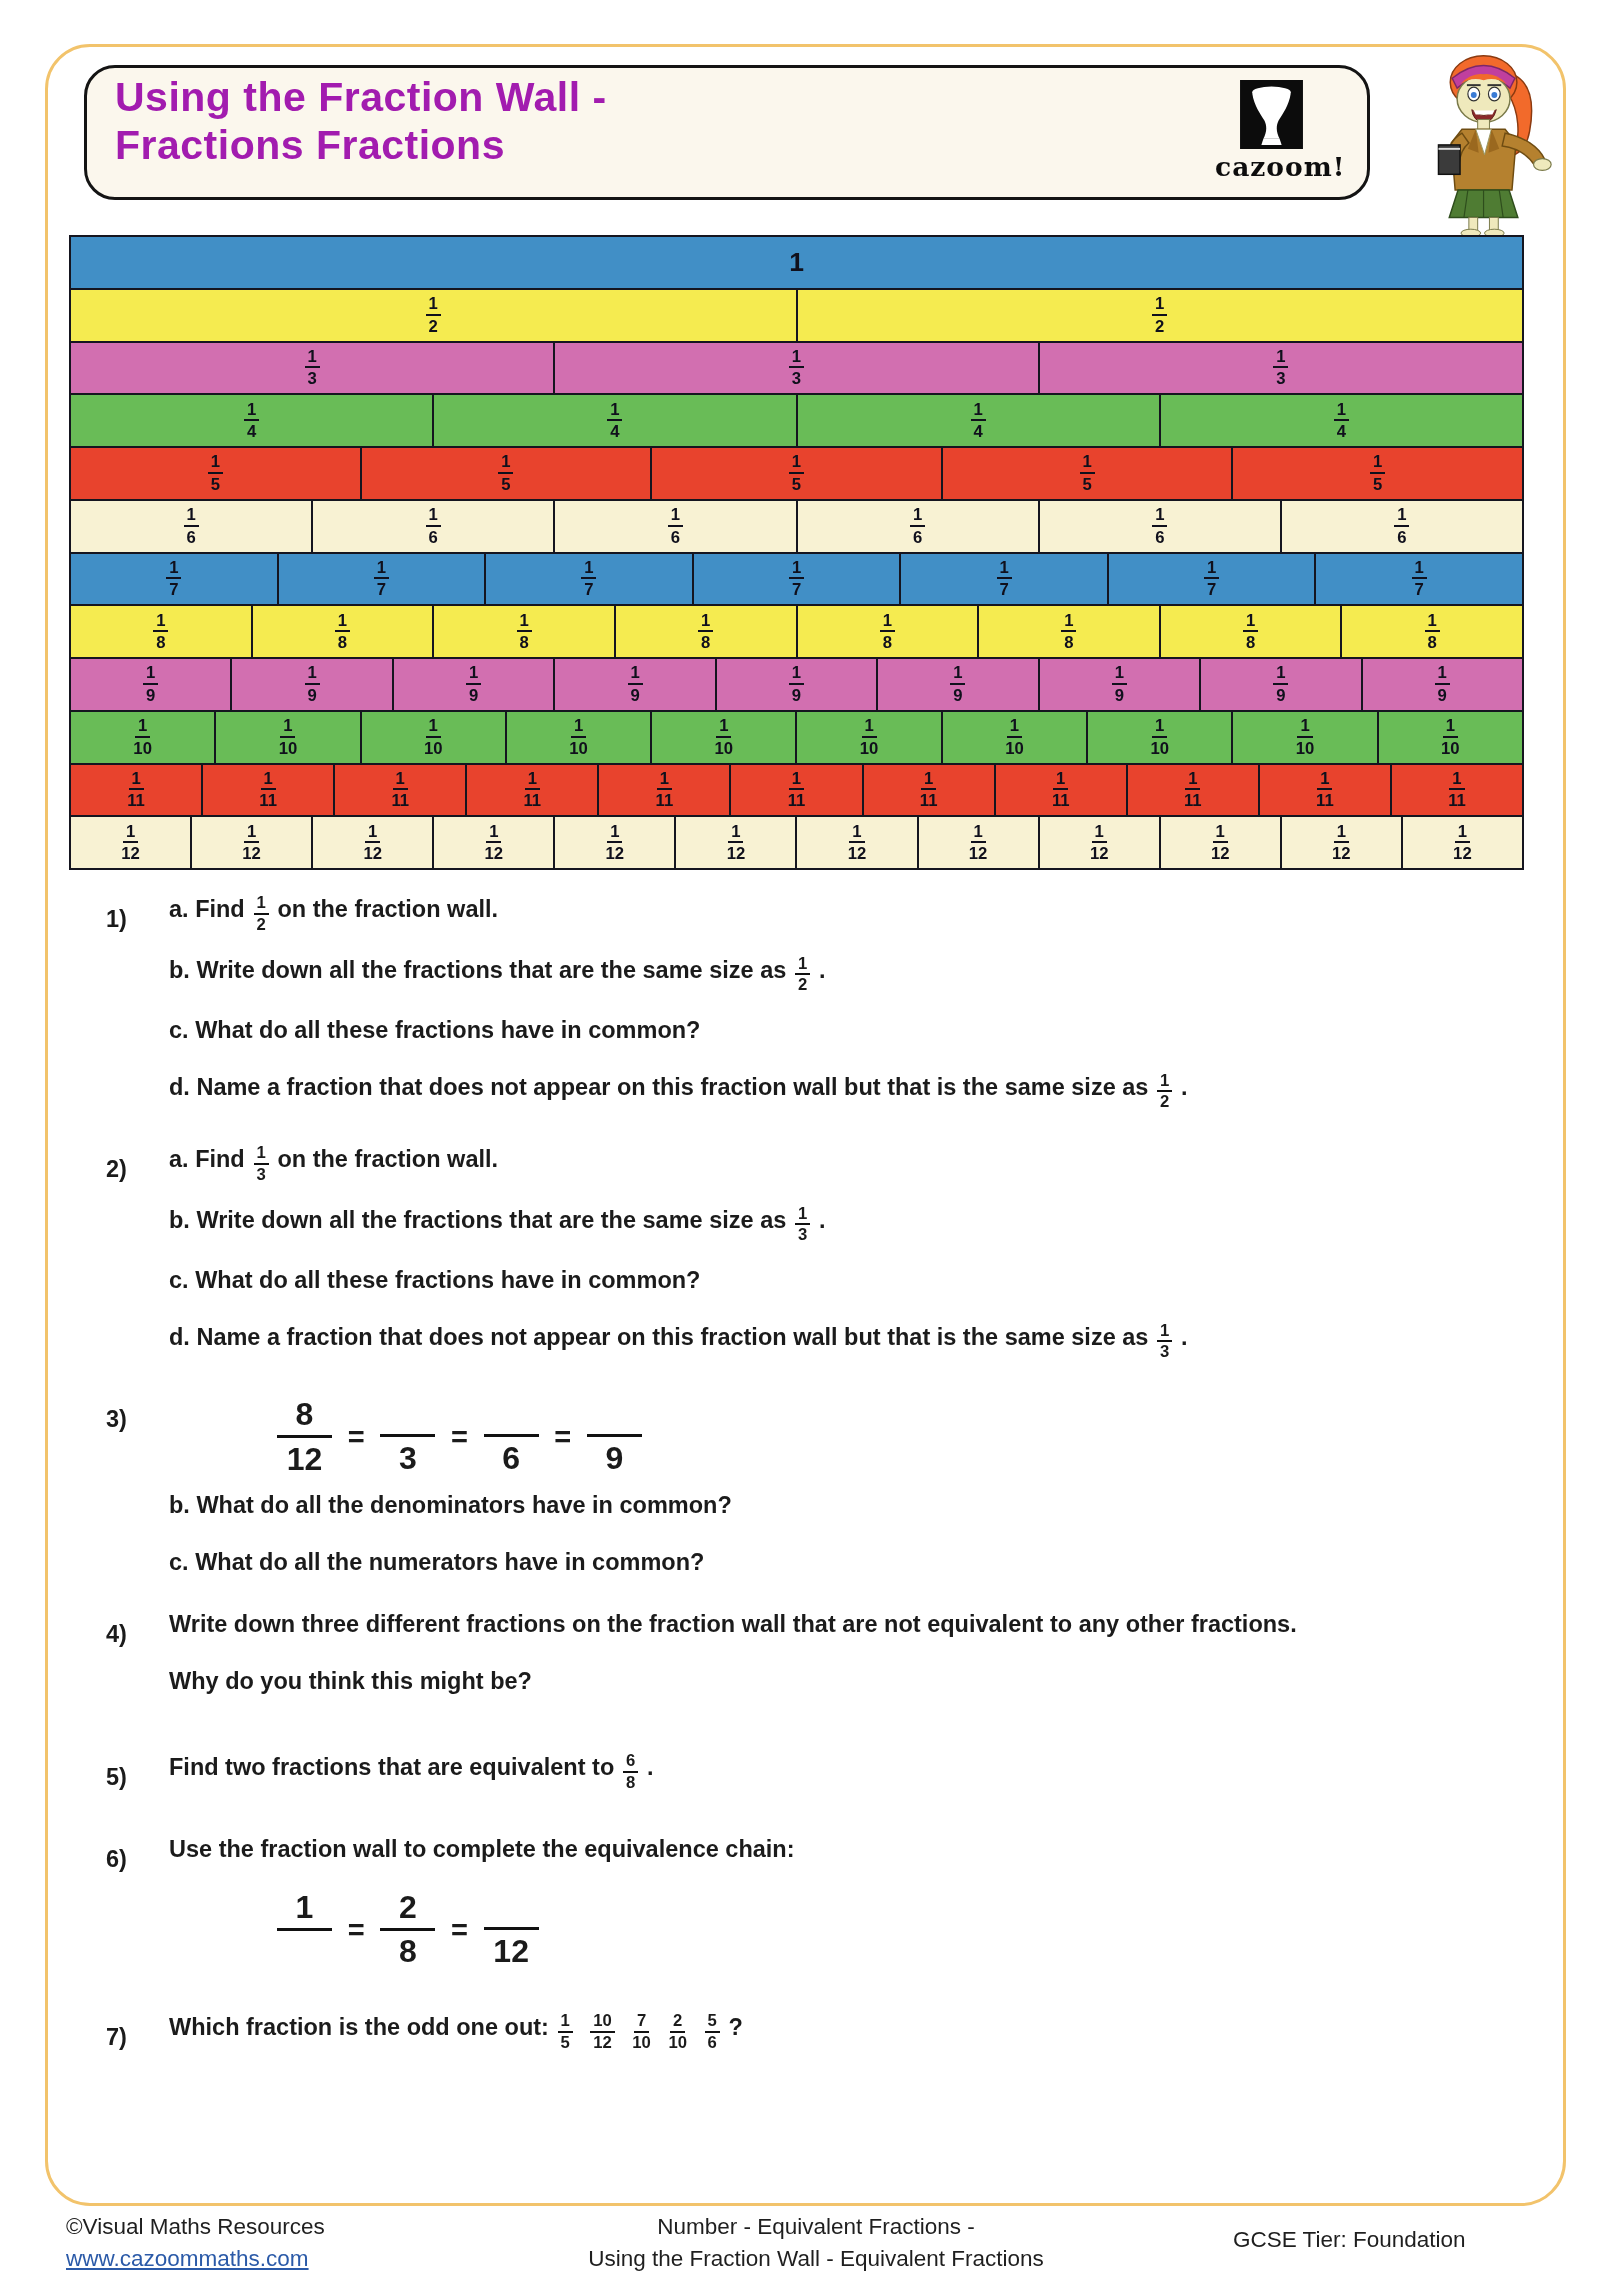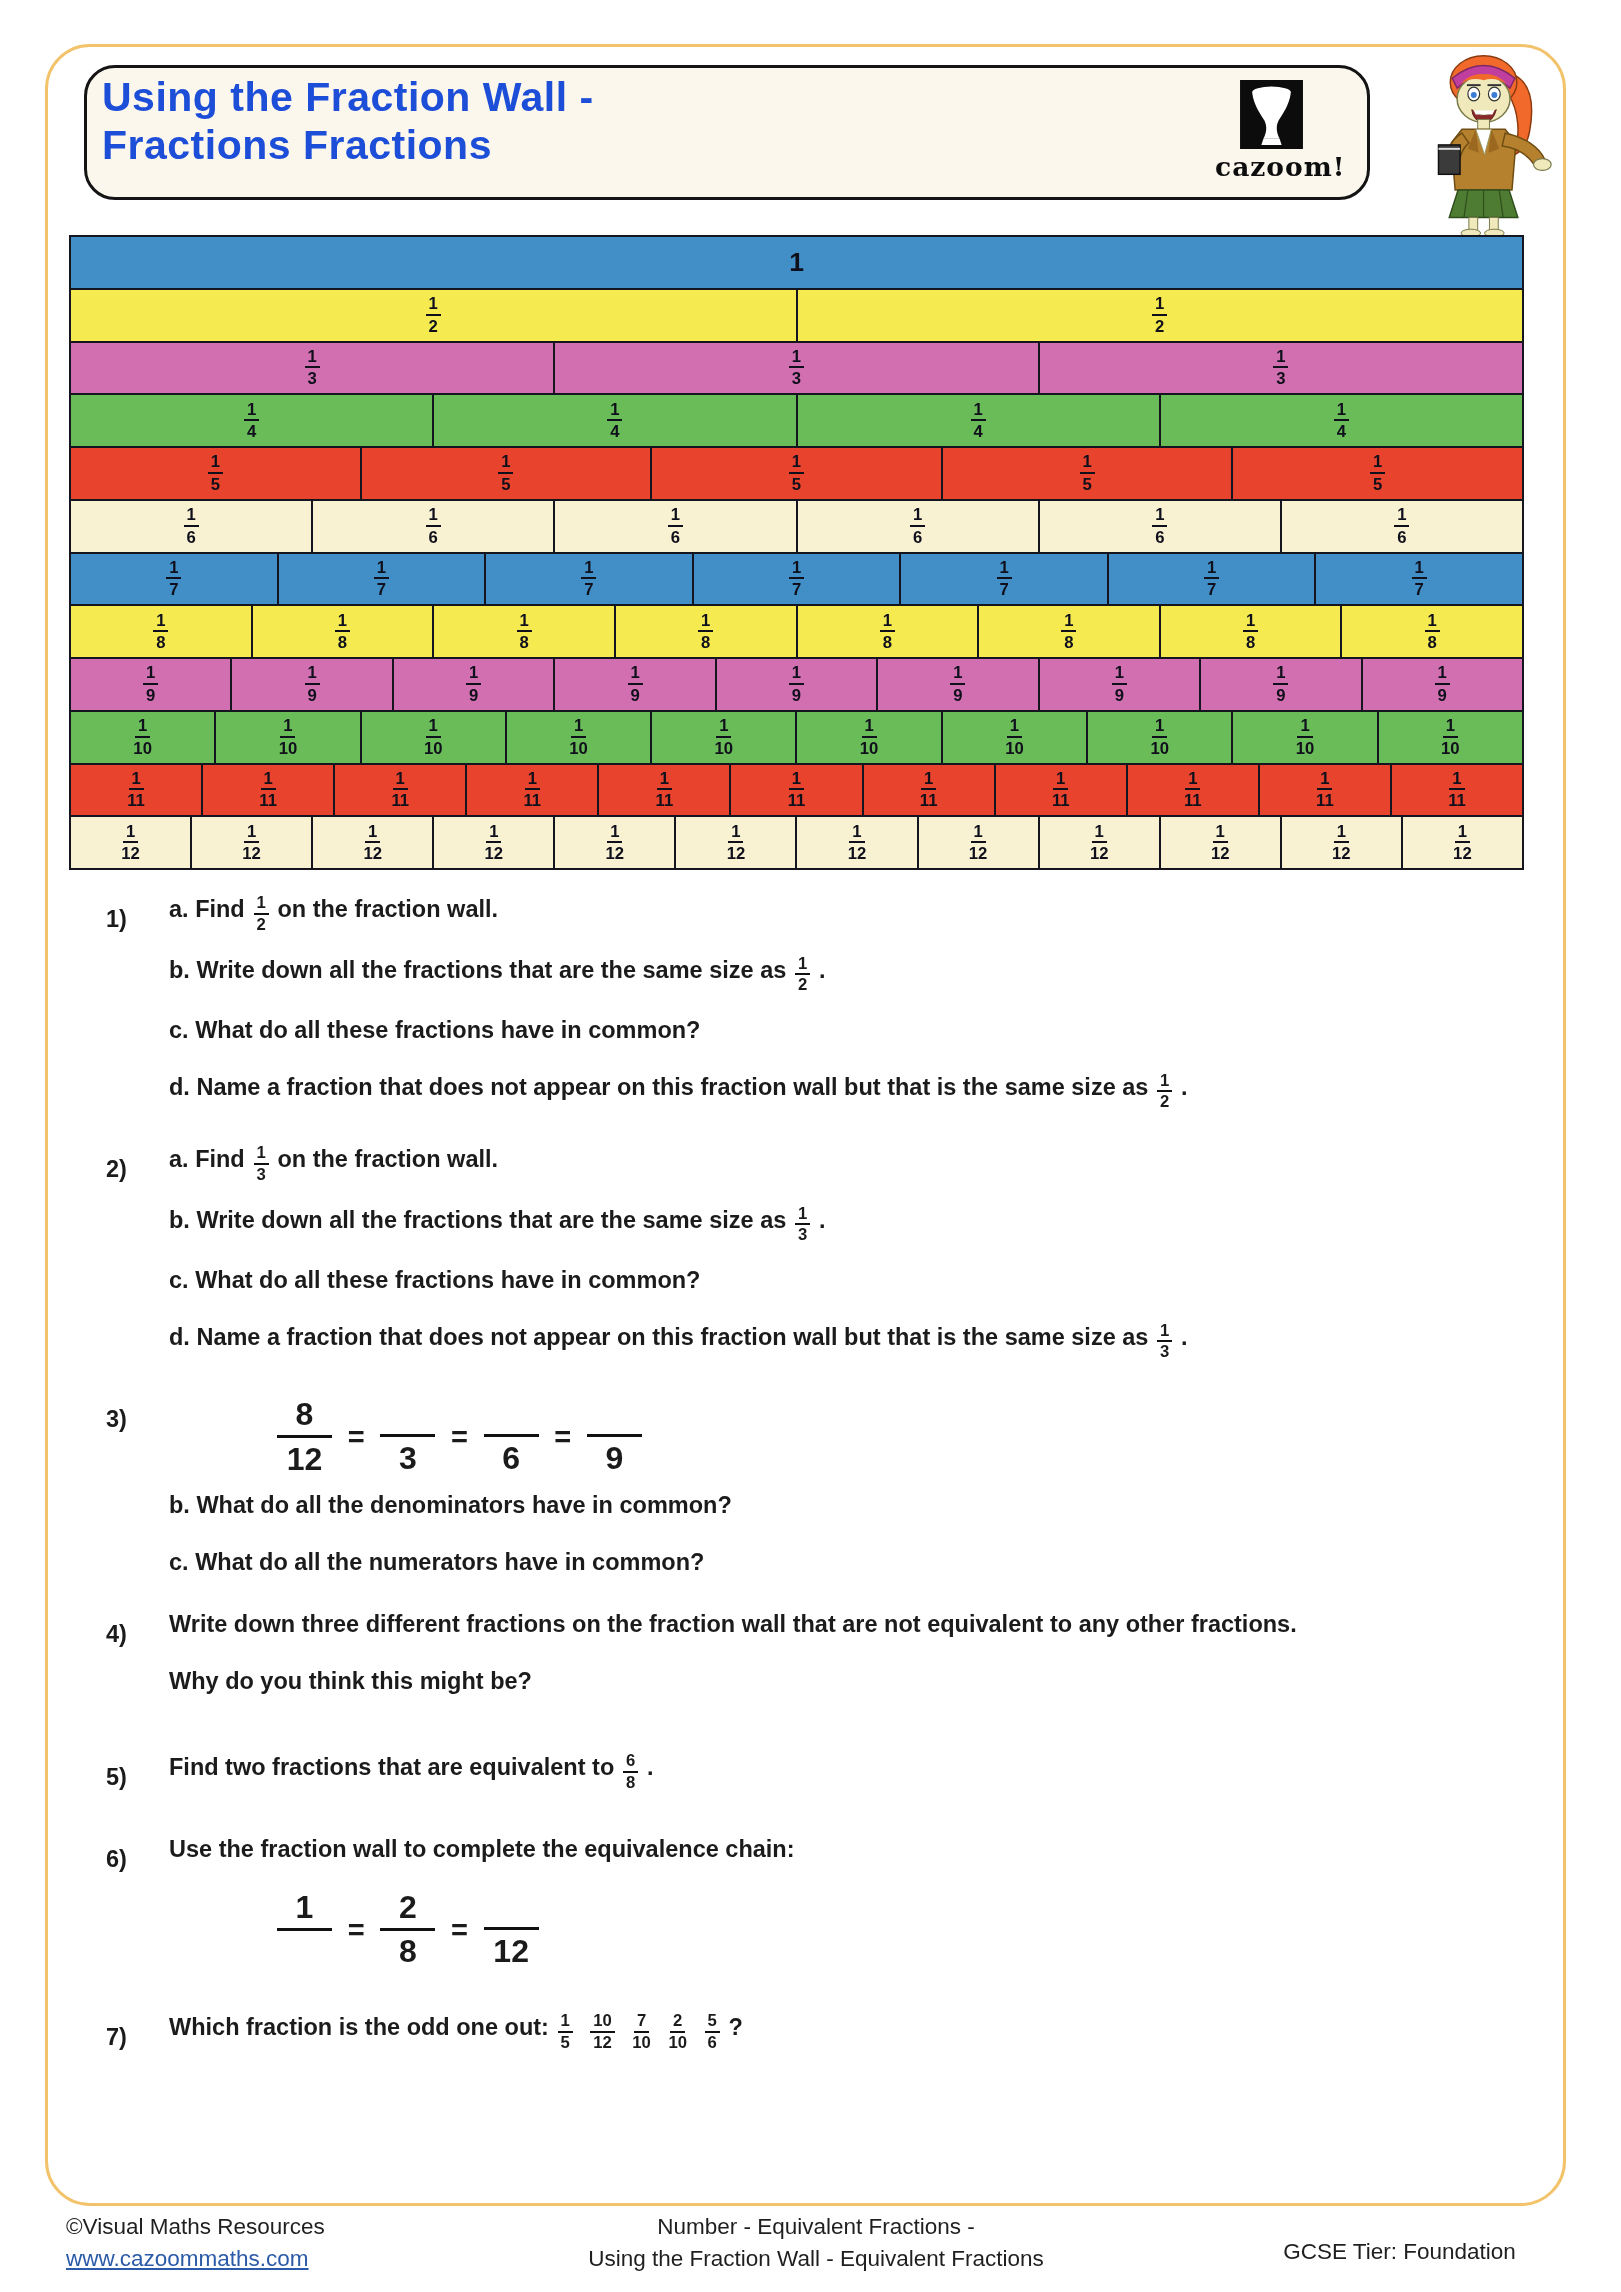--- a/index.html
+++ b/index.html
@@ -4,22 +4,22 @@
 <style>
   html,body{margin:0;padding:0;background:#ffffff;}
   .page{position:relative;width:1621px;height:2293px;background:#ffffff;overflow:hidden;
         font-family:"Liberation Sans",sans-serif;color:#1b1b1b;}
   
   .page-border{position:absolute;left:45px;top:44px;width:1515px;height:2156px;
         border:3.9px solid #F2C36B;border-radius:45px;}
   
   .title-box{position:absolute;left:84px;top:65px;width:1286px;height:135px;
         background:#FBF7ED;border:3.9px solid #141414;border-radius:31px;box-sizing:border-box;}
-  .title-text{position:absolute;left:15px;top:5.9px;font-size:41px;font-weight:bold;
-        line-height:1.17;color:#1d4ed8;letter-spacing:0.5px;}
+  .title-text{position:absolute;left:28px;top:5.9px;font-size:41px;font-weight:bold;
+        line-height:1.17;color:#a21caf;letter-spacing:0.5px;}
   .logo{position:absolute;right:21.6px;top:11.8px;width:147px;text-align:center;}
   .logo-square{display:block;margin:0 auto;}
   .logo-word{display:block;margin-top:2px;font-family:"DejaVu Serif",serif;font-weight:bold;
         font-size:26.5px;letter-spacing:1px;color:#0d0d0d;text-align:right;}
   .teacher{position:absolute;left:1400px;top:43px;}
   
   .wall{position:absolute;left:69px;top:235px;width:1455px;height:635px;
         border:2.9px solid #15151f;box-sizing:border-box;display:flex;flex-direction:column;}
   .wall-row{flex:1;display:flex;border-bottom:2.9px solid #15151f;}
   .wall-row:last-child{border-bottom:none;}
@@ -52,21 +52,21 @@
   .bfrac .n{min-width:55px;min-height:39px;display:flex;align-items:flex-end;justify-content:center;
         padding:0 7.8px 4.9px;border-bottom:3.9px solid #111;box-sizing:border-box;}
   .bfrac .d{min-width:55px;min-height:39px;display:flex;align-items:flex-start;justify-content:center;
         padding-top:4.9px;box-sizing:border-box;}
   .eq{font-size:29px;font-weight:bold;margin:0 15.7px;}
   
   .footer{position:absolute;left:55px;top:2211px;width:1511px;display:flex;
         justify-content:space-between;font-size:22.5px;color:#1f1f1f;}
   .footer-left{width:333px;line-height:1.4;margin-left:11px;}
   .footer-center{flex:1;text-align:center;line-height:1.4;}
-  .footer-right{width:333px;text-align:center;margin-top:28px;}
+  .footer-right{width:333px;text-align:left;margin-top:16px;}
   .site-link{color:#2B5AA8;text-decoration:underline;cursor:pointer;}
 </style>
 </head>
 <body>
 
 <div class="page">
 
   <div class="page-border"></div>
 
   <div class="title-box">

